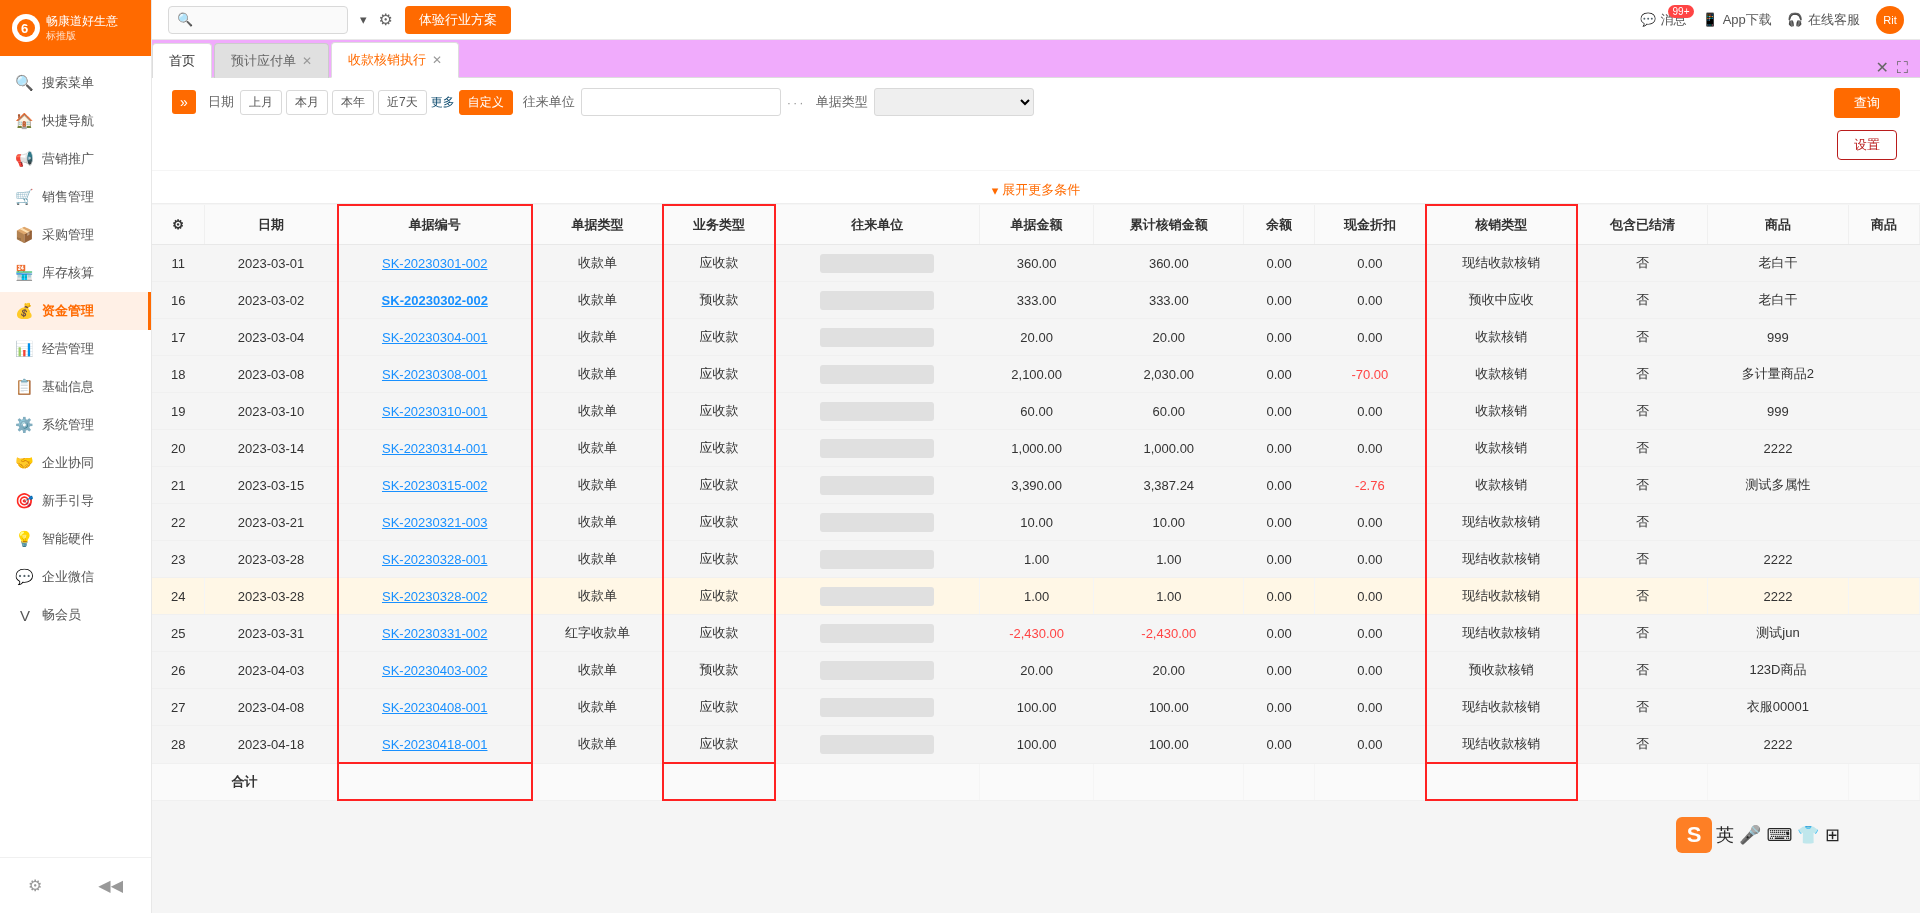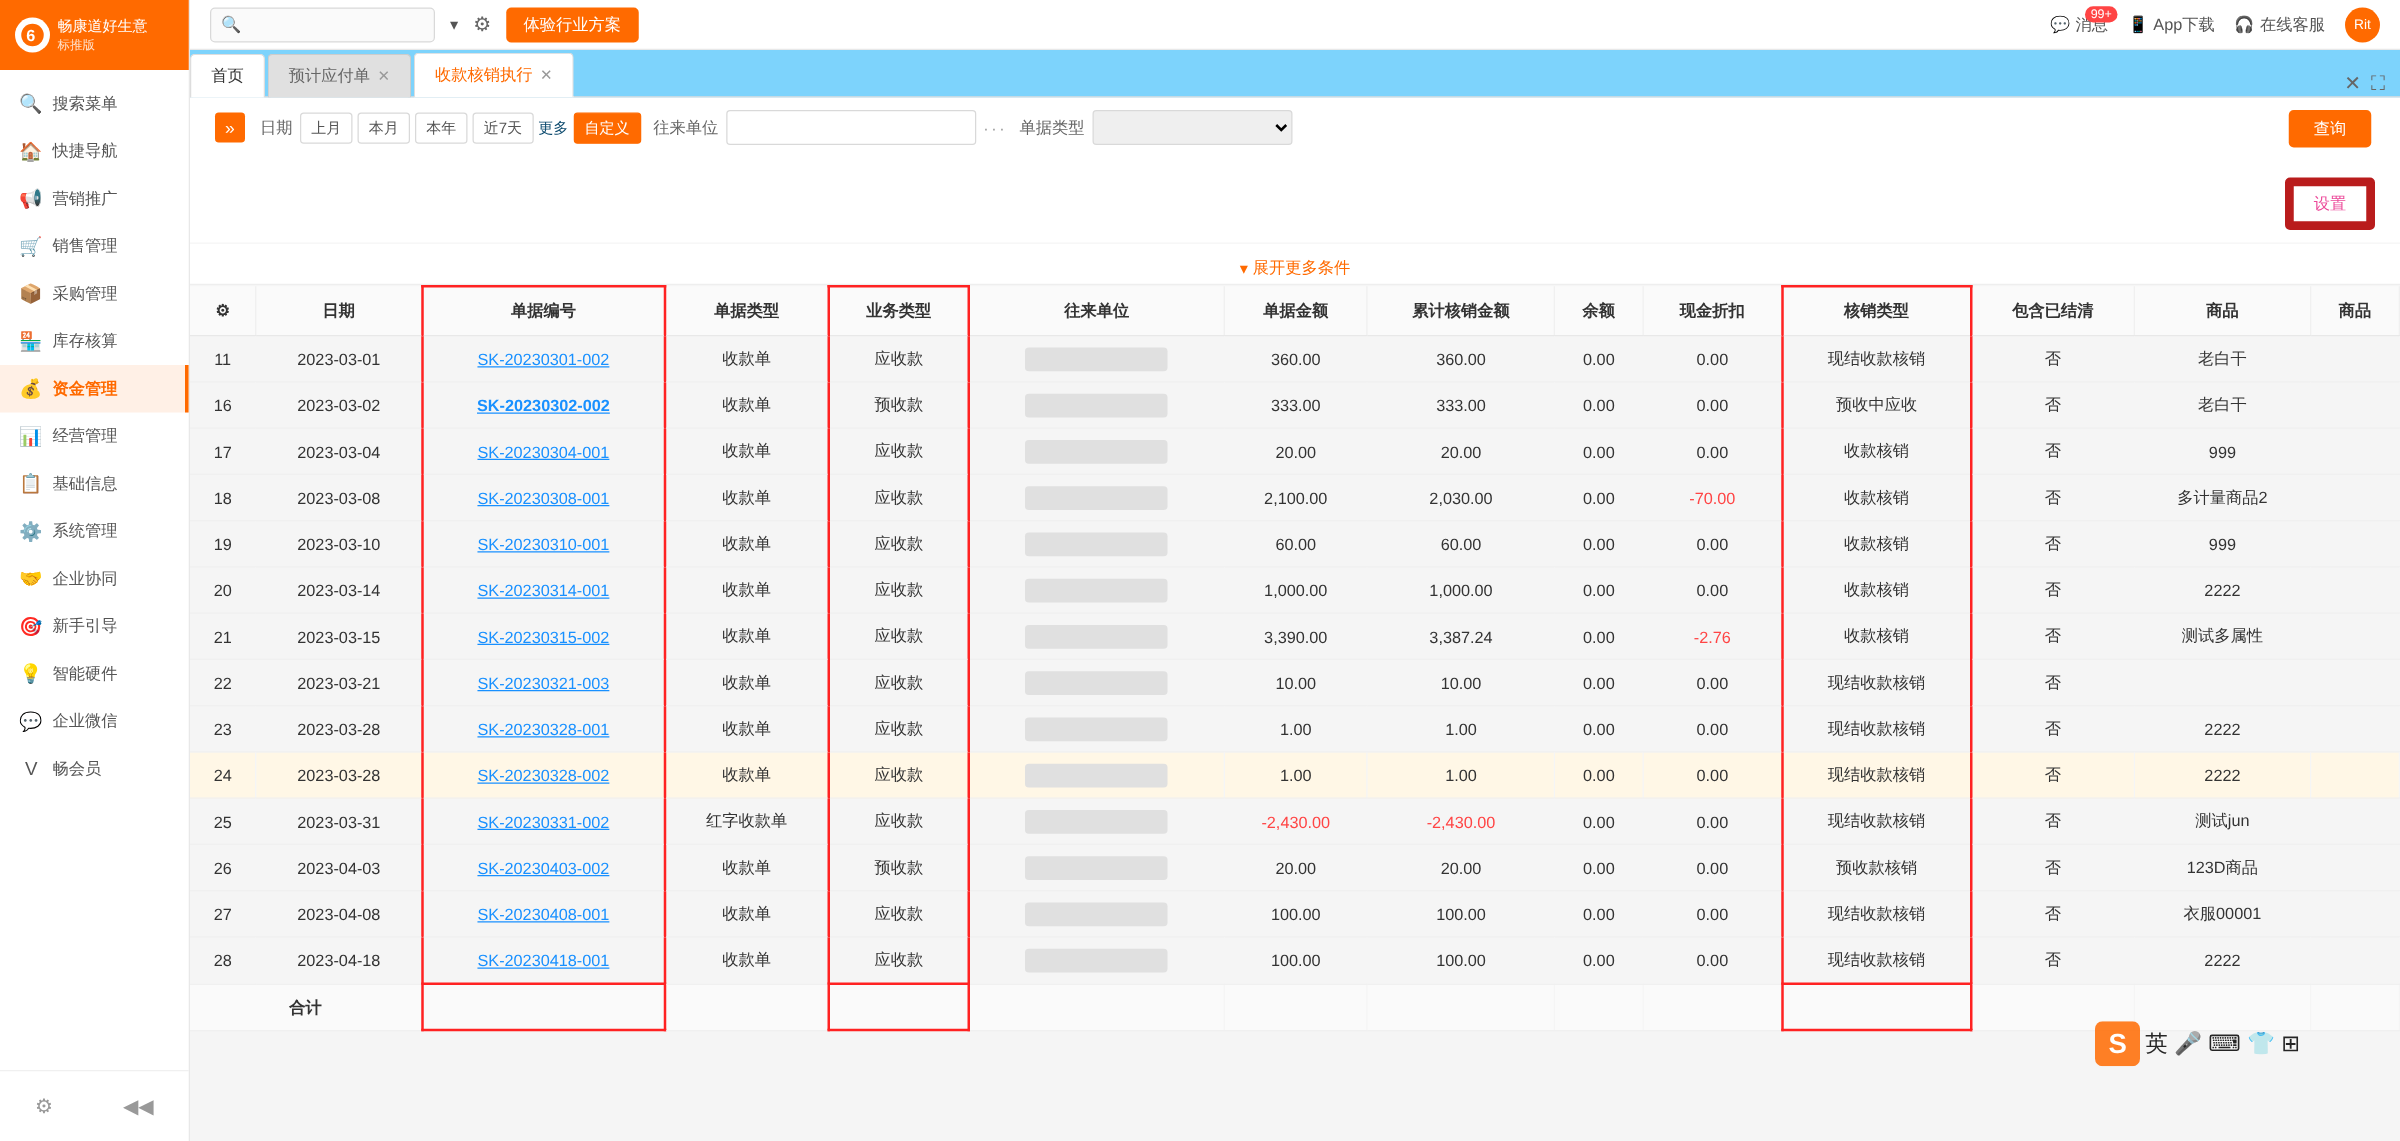--- a/index.html
+++ b/index.html
@@ -27,21 +27,21 @@
     .topbar-gear { color: #666; cursor: pointer; font-size: 16px; }
     .topbar-btn-industry { background: #ff6a00; color: #fff; border: none; border-radius: 4px; padding: 5px 14px; cursor: pointer; font-size: 13px; }
     .topbar-right { margin-left: auto; display: flex; align-items: center; gap: 16px; }
     .topbar-msg { display: flex; align-items: center; gap: 4px; color: #555; cursor: pointer; position: relative; }
     .topbar-badge { background: #ff4444; color: #fff; border-radius: 10px; padding: 1px 5px; font-size: 10px; position: absolute; top: -6px; right: -8px; }
     .topbar-app { display: flex; align-items: center; gap: 4px; color: #555; cursor: pointer; }
     .topbar-service { display: flex; align-items: center; gap: 4px; color: #555; cursor: pointer; }
     .topbar-avatar { width: 28px; height: 28px; border-radius: 50%; background: #ff6a00; color: #fff; display: flex; align-items: center; justify-content: center; font-size: 11px; cursor: pointer; }
 
     
-    .tabbar { height: 38px; background: #7dd3fc; display: flex; align-items: flex-end; border-bottom: 1px solid #ddd; padding: 16px 0 0 0; }
+    .tabbar { height: 38px; background: #f0abfc; display: flex; align-items: flex-end; border-bottom: 1px solid #ddd; padding: 16px 0 0 0; }
     .tab { display: flex; align-items: center; gap: 6px; padding: 8px 16px; cursor: pointer; background: #e0e0e0; border: 1px solid #ccc; border-bottom: none; border-radius: 4px 4px 0 0; margin-right: 2px; color: #666; font-size: 13px; position: relative; top: 1px; }
     .tab.home { background: #fff; color: #333; border-color: #ddd; }
     .tab.active { background: #fff; color: #ff6a00; border-color: #ddd; border-bottom: 1px solid #fff; }
     .tab-close { color: #999; font-size: 12px; cursor: pointer; }
     .tabbar-controls { margin-left: auto; display: flex; align-items: center; gap: 8px; padding: 0 12px; }
     .tabbar-ctrl { color: #666; cursor: pointer; font-size: 16px; }
 
     
     .page-header { padding: 16px 20px 8px; background: #fff; display: flex; align-items: center; justify-content: space-between; }
     .page-title { font-size: 18px; font-weight: bold; color: #333; }
@@ -50,42 +50,42 @@
     .btn-refresh { display: flex; align-items: center; gap: 4px; padding: 5px 12px; border: 1px solid #d9d9d9; color: #555; border-radius: 4px; cursor: pointer; background: #fff; font-size: 12px; }
     .filter-item { display: flex; align-items: center; gap: 6px; }
     .filter-label { color: #666; white-space: nowrap; }
     .filter-date-btns { display: flex; gap: 4px; align-items: center; }
     .filter-date-btn { padding: 3px 8px; border: 1px solid #d9d9d9; border-radius: 3px; cursor: pointer; color: #555; background: #fff; font-size: 12px; }
     .filter-date-btn.custom { background: #ff6a00; color: #fff; border-color: #ff6a00; }
     .filter-date-more { color: #0c4a6e; cursor: pointer; font-size: 12px; }
     .filter-input { border: 1px solid #d9d9d9; border-radius: 3px; padding: 4px 8px; height: 28px; min-width: 200px; color: #999; }
     .filter-select { border: 1px solid #d9d9d9; border-radius: 3px; padding: 4px 8px; height: 28px; min-width: 160px; }
     .btn-query { background: #ff6a00; color: #fff; border: none; border-radius: 4px; padding: 6px 20px; cursor: pointer; font-size: 13px; }
-    .btn-settings { background: #fff; color: #ec4899; border: 7px solid #b91c1c; border-radius: 4px; padding: 5px 16px; cursor: pointer; font-size: 13px; margin-top: 4px; }
+    .btn-settings { background: #fff; color: #b91c1c; border: 1px solid #b91c1c; border-radius: 4px; padding: 5px 16px; cursor: pointer; font-size: 13px; margin-top: 4px; }
     .filter-expand { display: flex; align-items: center; gap: 4px; color: #ff6a00; cursor: pointer; font-size: 12px; margin: 6px auto 0; justify-content: center; }
     .filter-dots { color: #999; letter-spacing: 2px; cursor: pointer; }
     .data-table { width: 100%; border-collapse: collapse; min-width: 1300px; }
     .data-table th { background: #fafafa; border-bottom: 1px solid #e8e8e8; border-right: 1px solid #f0f0f0; padding: 10px 10px; color: #333; font-weight: 600; white-space: nowrap; text-align: center; }
     .data-table td { border-bottom: 1px solid #f0f0f0; border-right: 1px solid #f5f5f5; padding: 9px 10px; color: #333; white-space: nowrap; text-align: center; }
     .data-table tr.highlighted td { background: #fff7e6; }
     .link-cell { color: #1890ff; cursor: pointer; text-decoration: underline; }
     .row-num { color: #999; }
     .settings-col { cursor: pointer; }
     .total-row td { background: #fafafa; font-weight: 600; color: #333; }
 
     
     .watermark { position: fixed; bottom: 60px; right: 80px; opacity: 0.85; z-index: 100; display: flex; align-items: center; gap: 4px; }
     .watermark-s { width: 36px; height: 36px; background: #ff6a00; border-radius: 6px; color: #fff; display: flex; align-items: center; justify-content: center; font-size: 22px; font-weight: bold; }
 
     .content-wrapper { flex: 1; display: flex; flex-direction: column; overflow: hidden; }
     .filter-section { background: #fff; border-bottom: 1px solid #eee; }
     .filter-main-row { display: flex; align-items: flex-start; padding: 10px 20px; gap: 12px; }
     .filter-collapse-btn { width: 24px; height: 24px; background: #ff6a00; color: #fff; border-radius: 3px; display: flex; align-items: center; justify-content: center; cursor: pointer; flex-shrink: 0; margin-top: 2px; font-size: 14px; }
     .filter-fields { flex: 1; display: flex; flex-wrap: wrap; gap: 10px; align-items: center; }
-    .filter-actions { display: flex; flex-direction: column; gap: 20px; align-items: center; }
+    .filter-actions { display: flex; flex-direction: column; gap: 8px; align-items: center; }
     .expand-row { text-align: center; padding: 4px 0; border-top: 1px solid #f5f5f5; }
     .table-wrapper { flex: 1; overflow: auto; }
   </style>
 </head>
 <body>
 
 <div class="sidebar">
   <div class="sidebar-logo">
     <div class="sidebar-logo-icon">
       <svg viewBox="0 0 20 20" fill="#ff6a00">

